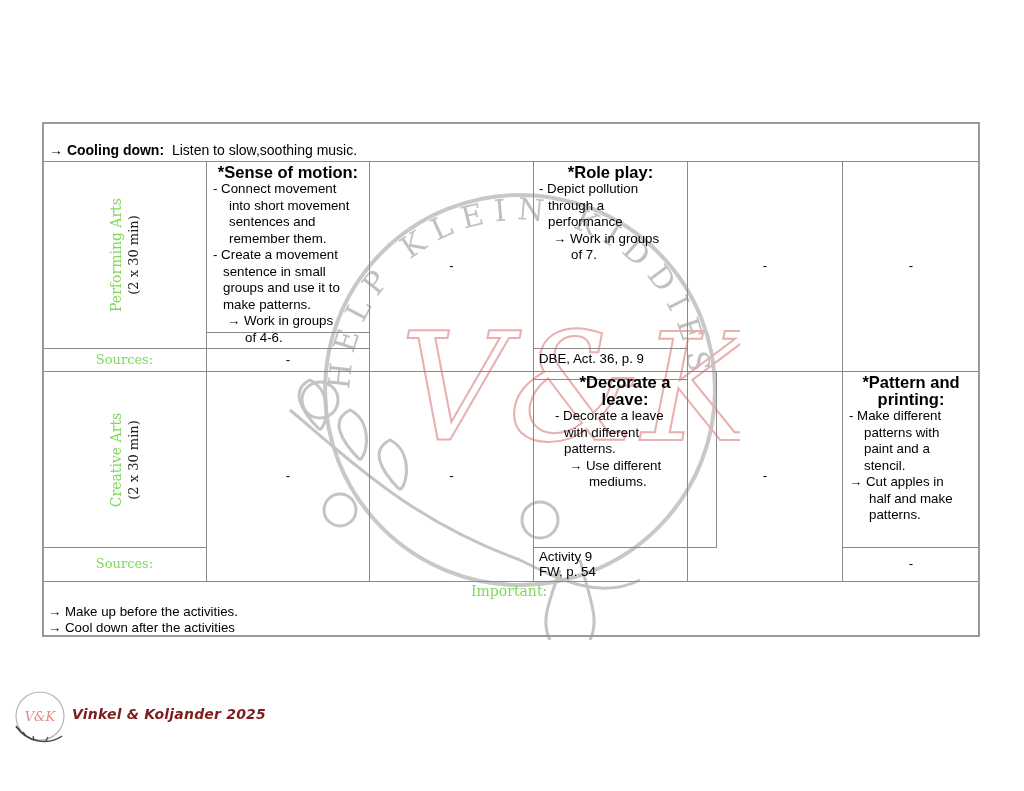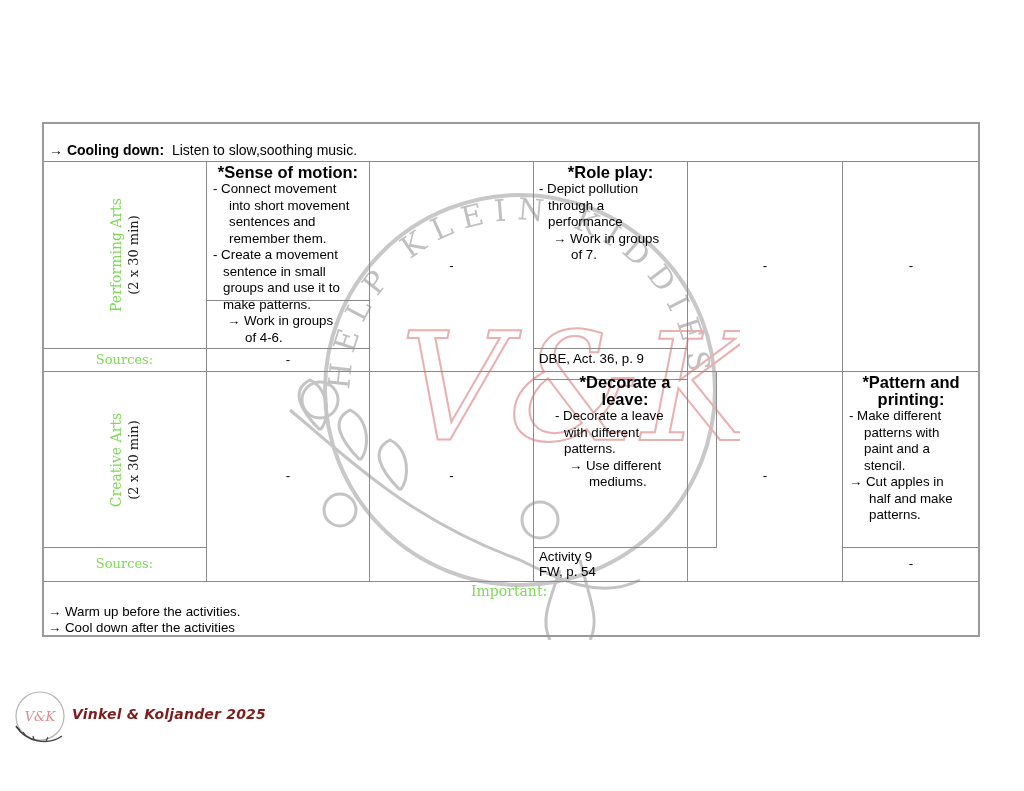--- a/index.html
+++ b/index.html
@@ -72,21 +72,21 @@
     <div class="cell" style="left:0; top:39px; width:165px; height:188px;">
       <div class="vert">
         <span class="main green">Performing Arts</span>
         <span class="sub">(2 x 30 min)</span>
       </div>
     </div>
     <div class="cell center green" style="left:0; top:226px; width:165px; height:24px; font-size:13px;">
       <span>Sources:</span>
     </div>
 
-    <div class="cell" style="left:164px; top:39px; width:164px; height:140px;">
+    <div class="cell" style="left:164px; top:39px; width:164px; height:172px;">
       <div class="h">*Sense of motion:</div>
       <div class="body">
         <span class="ind">-   Connect movement</span>
         <span class="ind" style="padding-left:16px">into short movement</span>
         <span class="ind" style="padding-left:16px">sentences and</span>
         <span class="ind" style="padding-left:16px">remember them.</span>
         <span class="ind">- Create a movement</span>
         <span class="ind" style="padding-left:10px">sentence in small</span>
         <span class="ind" style="padding-left:10px">groups and use it to</span>
         <span class="ind" style="padding-left:10px">make patterns.</span>
@@ -177,21 +177,21 @@
         <span class="ind" style="padding-left:20px">patterns.</span>
       </div>
     </div>
     <div class="cell center" style="left:800px; top:425px; width:138px; height:35px;">
       <span>-</span>
     </div>
 
     <div class="cell" style="left:0; top:459px; width:938px; height:56px;">
       <div class="green" style="position:absolute; left:428px; top:1px; font-size:14px;">Important:</div>
       <div style="position:absolute; left:5px; top:22px; line-height:16px; font-size:13.3px;">
-        <div>→  Warm up before the activities.</div>
+        <div>→  Make up before the activities.</div>
         <div>→ Cool down after the activities</div>
       </div>
     </div>
   </div>
 
   <div class="outer"></div>
 
   <svg class="footer-logo" viewBox="0 0 64 64">
     <circle cx="32" cy="30" r="24" fill="#fff" stroke="#b5b5b5" stroke-width="1.2"></circle>
     <text x="32" y="35" text-anchor="middle" font-family="DejaVu Serif, serif" font-style="italic" font-size="13" fill="#e38a8a">V&amp;K</text>

